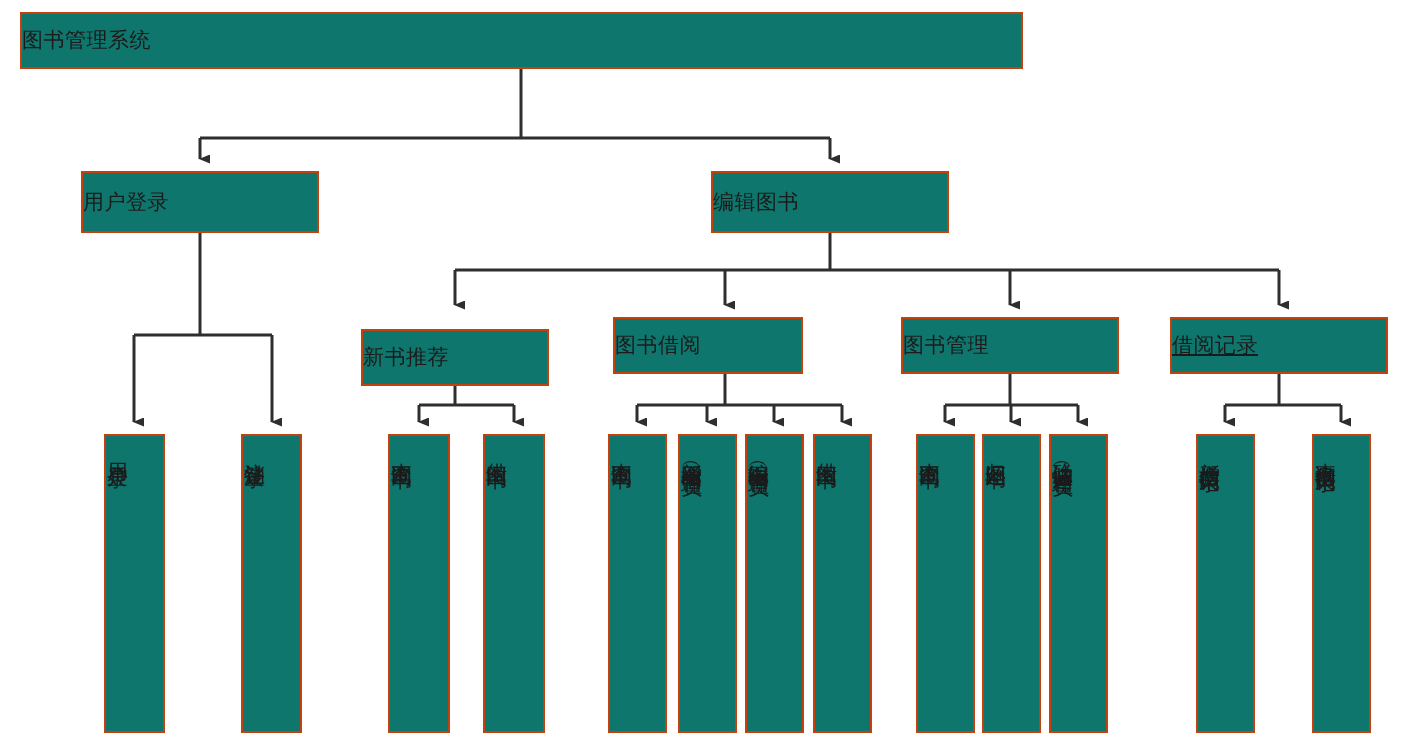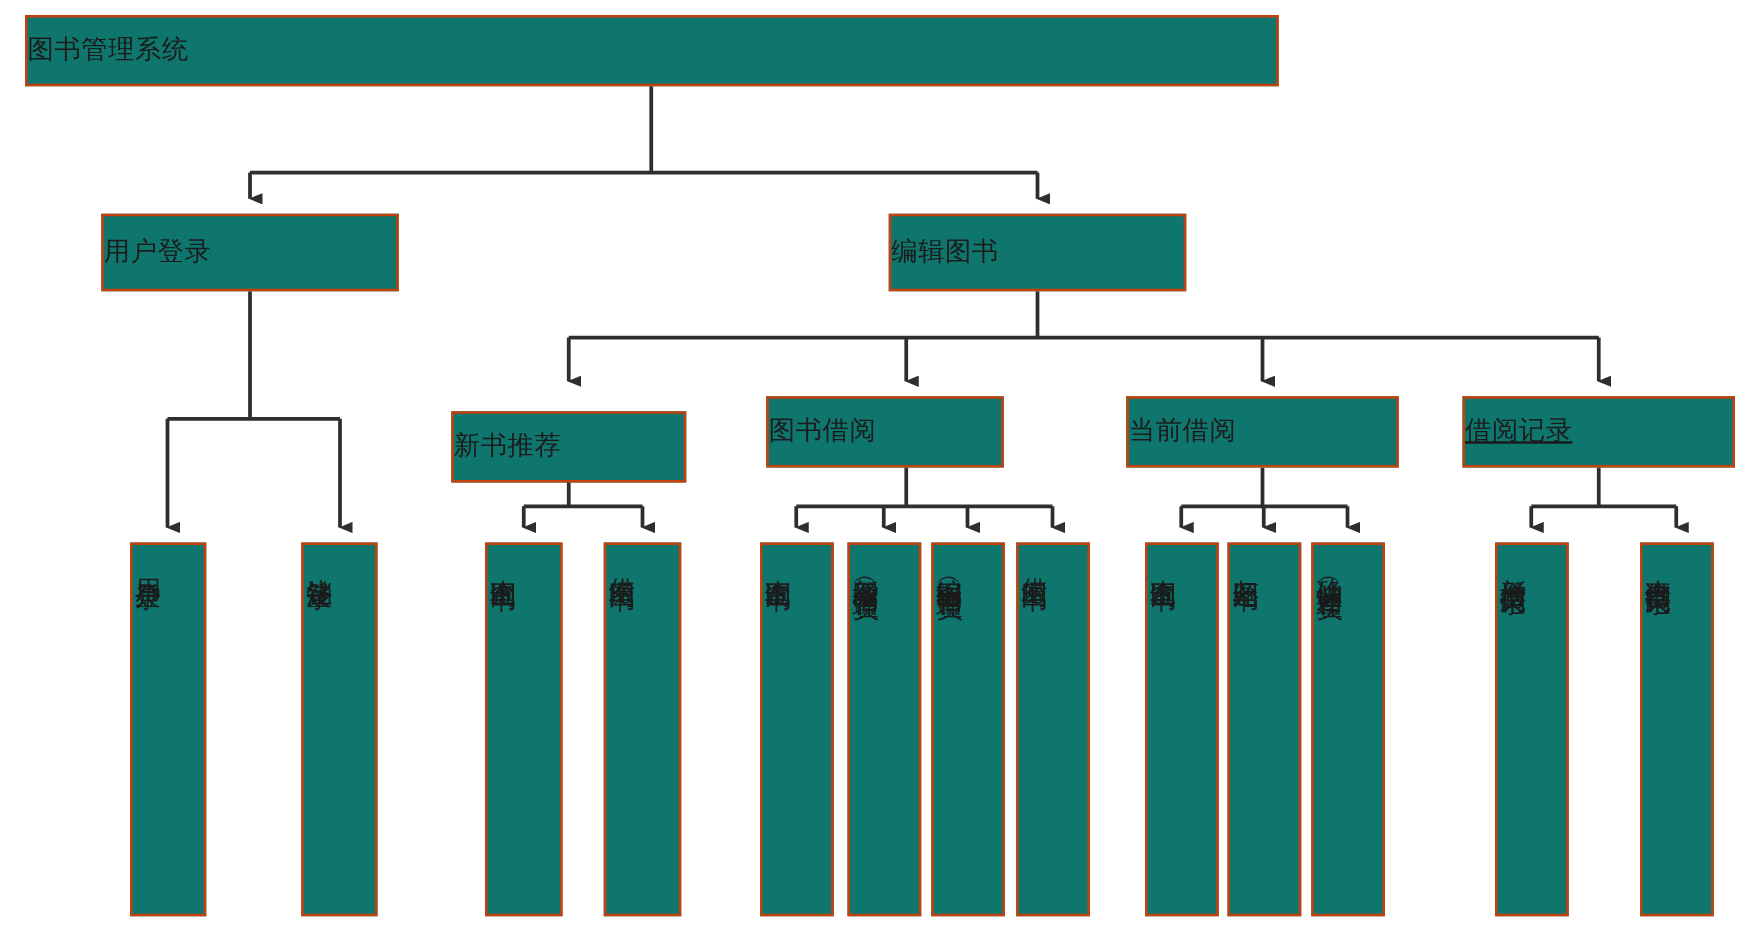--- a/index.html
+++ b/index.html
@@ -128,21 +128,21 @@
       <div class="node-box horizontal" style="left: 711px; top: 171px; width: 238px; height: 62px;">
         <span class="node-label">编辑图书</span>
       </div>
       <div class="node-box horizontal" style="left: 361px; top: 329px; width: 188px; height: 57px;">
         <span class="node-label">新书推荐</span>
       </div>
       <div class="node-box horizontal" style="left: 613px; top: 317px; width: 190px; height: 57px;">
         <span class="node-label">图书借阅</span>
       </div>
       <div class="node-box horizontal" style="left: 901px; top: 317px; width: 218px; height: 57px;">
-        <span class="node-label">当前借阅</span>
+        <span class="node-label">图书管理</span>
       </div>
       <div class="node-box horizontal" style="left: 1170px; top: 317px; width: 218px; height: 57px; text-decoration: underline;">
         <span class="node-label">借阅记录</span>
       </div>
       <div class="node-box vertical" style="left: 104px; top: 434px; width: 61px; height: 299px;">
         <span class="node-label">用户登录</span>
       </div>
       <div class="node-box vertical" style="left: 241px; top: 434px; width: 61px; height: 299px;">
         <span class="node-label">注销登录</span>
       </div>

